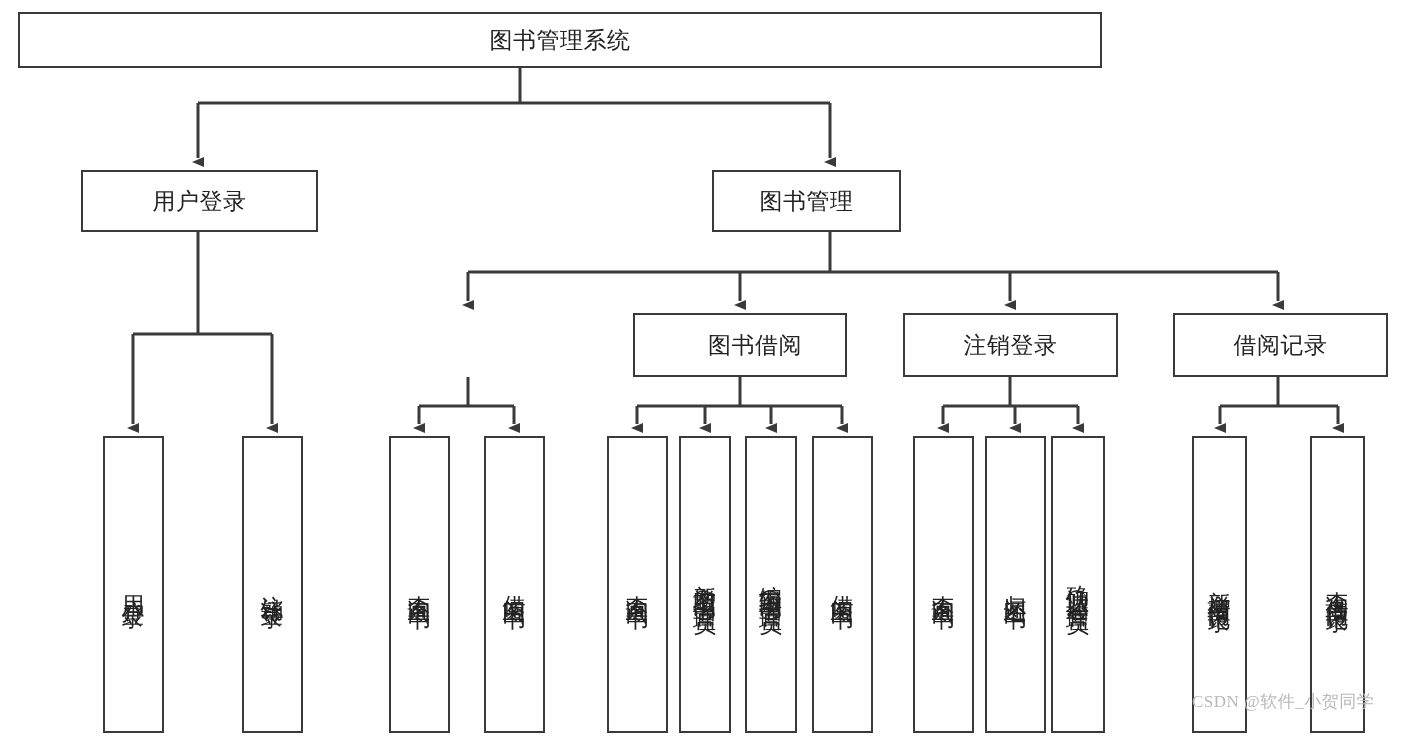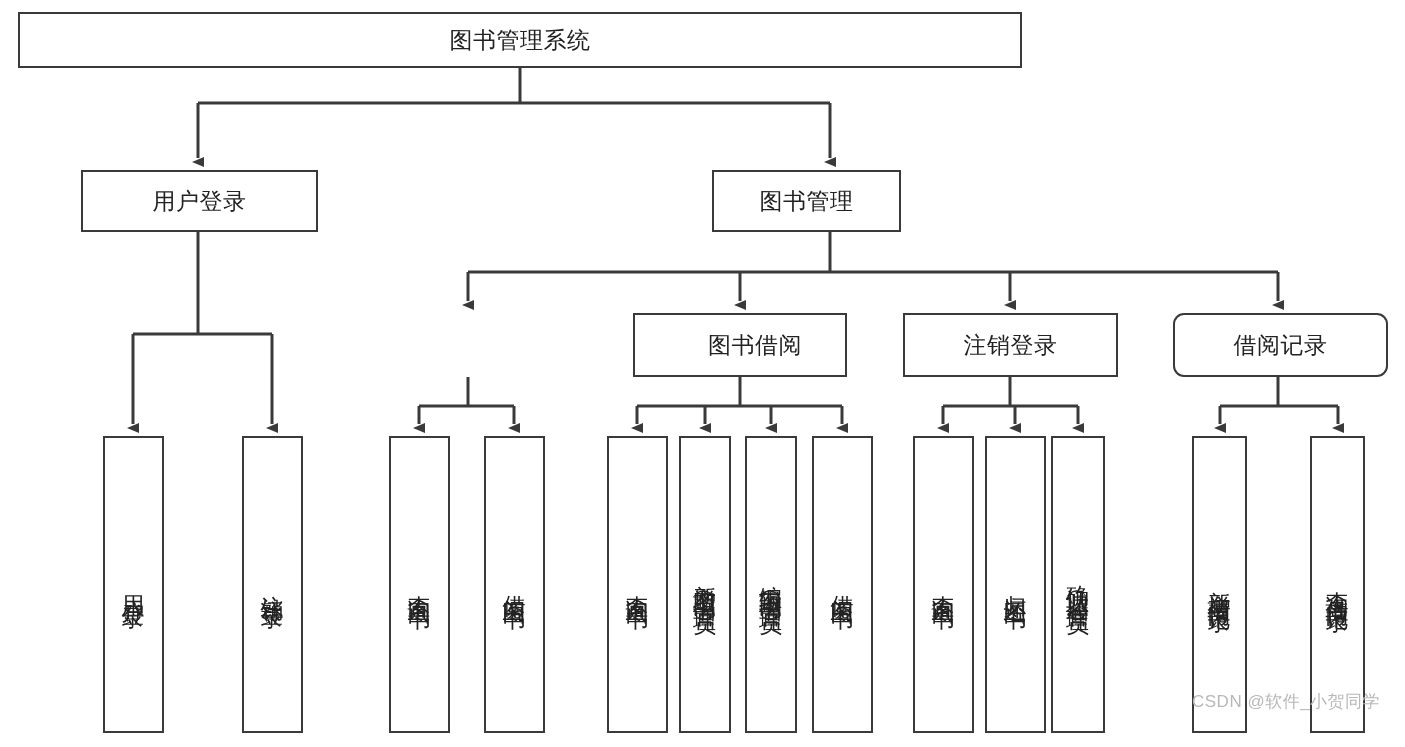--- a/index.html
+++ b/index.html
@@ -112,38 +112,38 @@
       <path d="M1015,406 L1015,424" marker-end="url(#arrow)"></path>
       <path d="M1078,406 L1078,424" marker-end="url(#arrow)"></path>
 
       <path d="M1278,377 L1278,406"></path>
       <path d="M1220,406 L1338,406"></path>
       <path d="M1220,406 L1220,424" marker-end="url(#arrow)"></path>
       <path d="M1338,406 L1338,424" marker-end="url(#arrow)"></path>
     </g>
   </svg>
 
-  <div class="node horiz" id="node-root" style="left: 18px; top: 12px; width: 1004px; height: 56px;">
+  <div class="node horiz" id="node-root" style="left: 18px; top: 12px; width: 1084px; height: 56px;">
     <span class="txt">图书管理系统</span>
   </div>
 
   <div class="node horiz" id="node-l2-0" style="left: 81px; top: 170px; width: 237px; height: 62px;">
     <span class="txt">用户登录</span>
   </div>
   <div class="node horiz" id="node-l2-1" style="left: 712px; top: 170px; width: 189px; height: 62px; text-align: center;">
     <span class="txt">图书管理</span>
   </div>
 
   <div class="node horiz" id="node-l3-1" style="left: 633px; top: 313px; width: 214px; height: 64px; padding-left: 30px;">
     <span class="txt">图书借阅</span>
   </div>
   <div class="node horiz" id="node-l3-2" style="left: 903px; top: 313px; width: 215px; height: 64px;">
     <span class="txt">注销登录</span>
   </div>
-  <div class="node horiz" id="node-l3-3" style="left: 1173px; top: 313px; width: 215px; height: 64px; border-radius: 11px;">
+  <div class="node horiz" id="node-l3-3" style="left: 1173px; top: 313px; width: 215px; height: 64px;">
     <span class="txt">借阅记录</span>
   </div>
 
   <div class="node vert" id="node-leaf-0" style="left: 103px; top: 436px; width: 61px; height: 297px;">
     <span class="txt">用户登录</span>
   </div>
   <div class="node vert" id="node-leaf-1" style="left: 242px; top: 436px; width: 61px; height: 297px;">
     <span class="txt">注销登录</span>
   </div>
   <div class="node vert" id="node-leaf-2" style="left: 389px; top: 436px; width: 61px; height: 297px;">
@@ -173,15 +173,15 @@
   <div class="node vert" id="node-leaf-10" style="left: 1051px; top: 436px; width: 54px; height: 297px;">
     <span class="txt">确认归还（管理员）</span>
   </div>
   <div class="node vert" id="node-leaf-11" style="left: 1192px; top: 436px; width: 55px; height: 297px;">
     <span class="txt">新增借阅记录</span>
   </div>
   <div class="node vert" id="node-leaf-12" style="left: 1310px; top: 436px; width: 55px; height: 297px;">
     <span class="txt">查询借阅记录</span>
   </div>
 
-  <div class="watermark" id="watermark" style="left: 1192px; top: 690px;">CSDN @软件_小贺同学</div>
+  <div class="watermark" id="watermark" style="left: 1192px; top: 690px; font-family: Liberation Serif, serif;">CSDN @软件_小贺同学</div>
 
 </div>
 
 </body></html>

